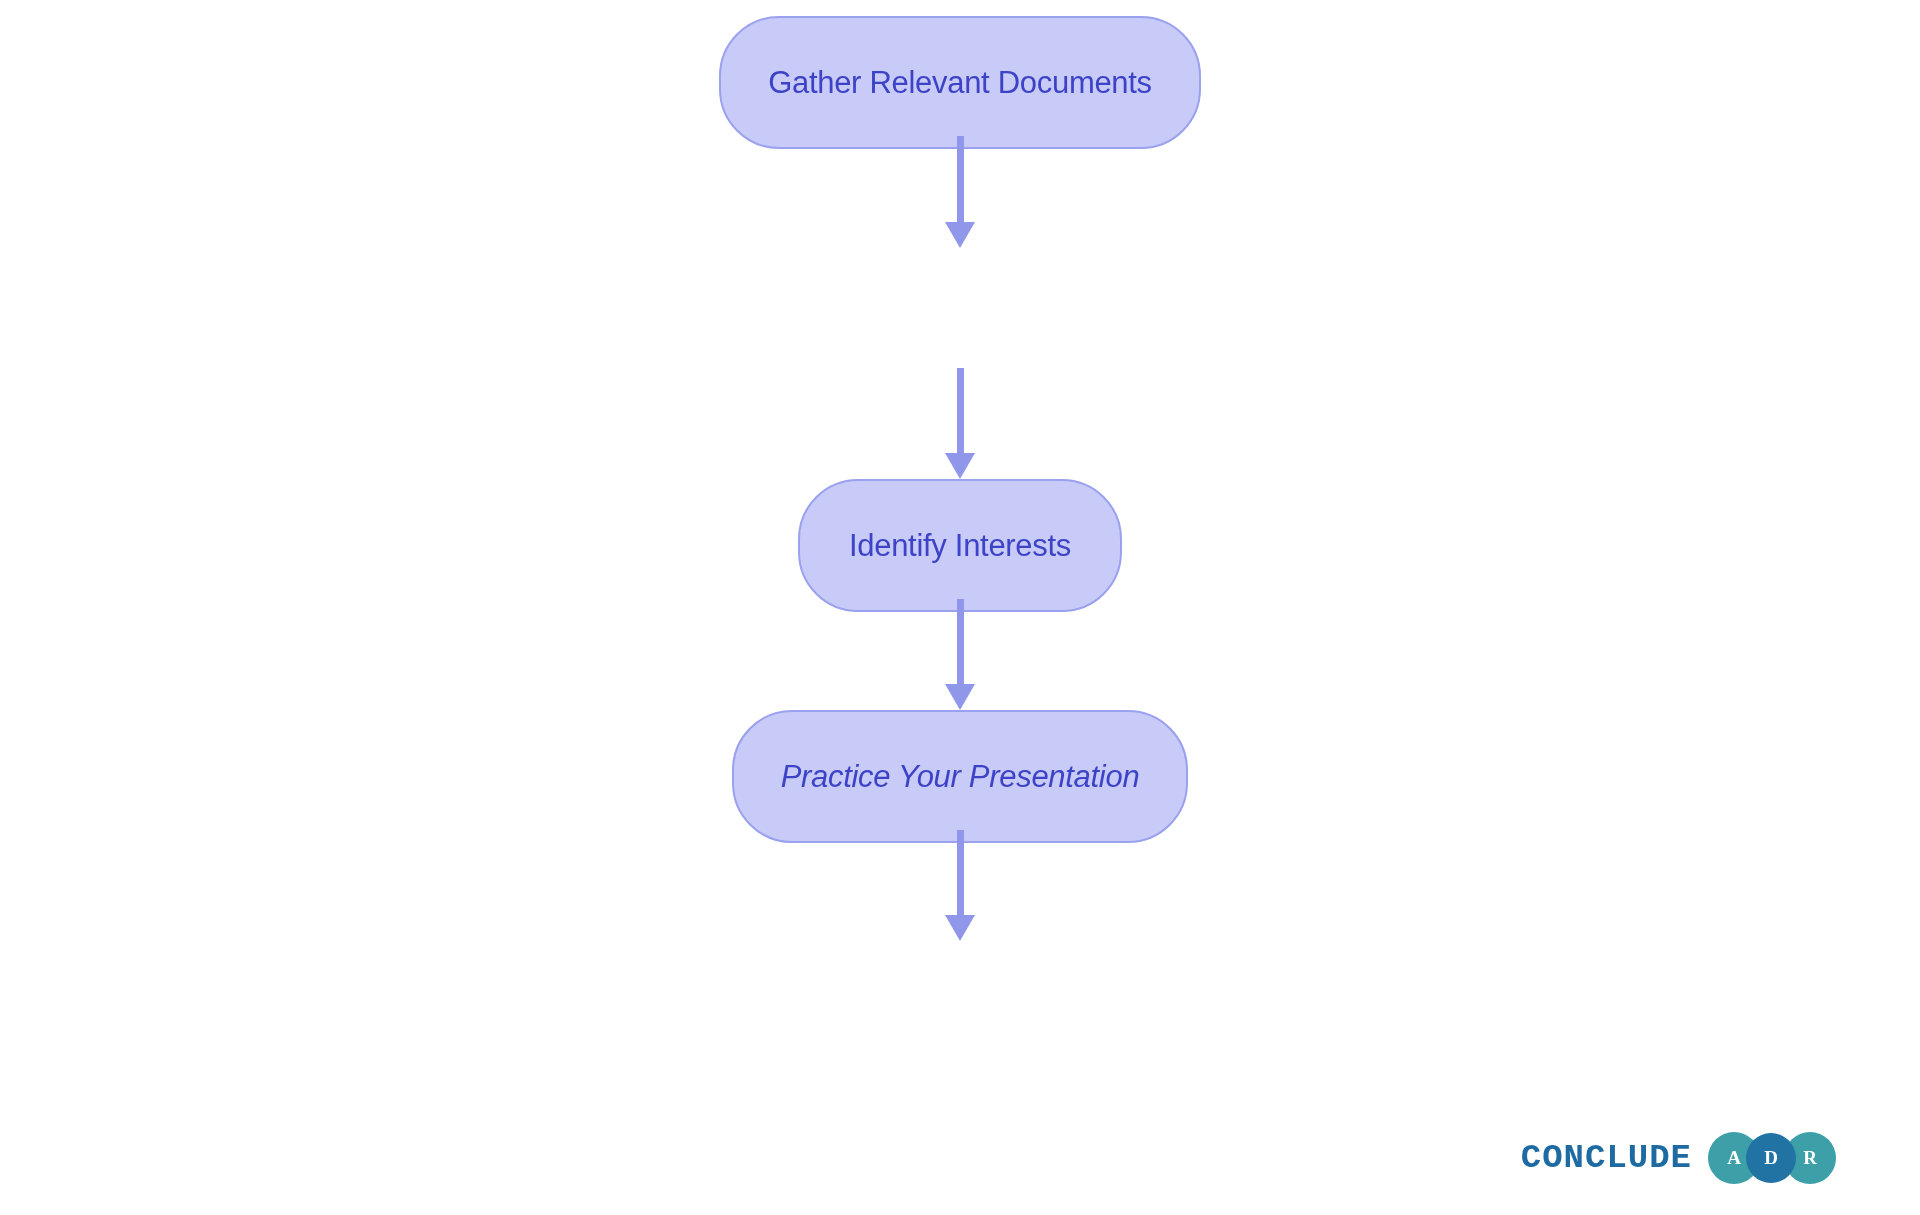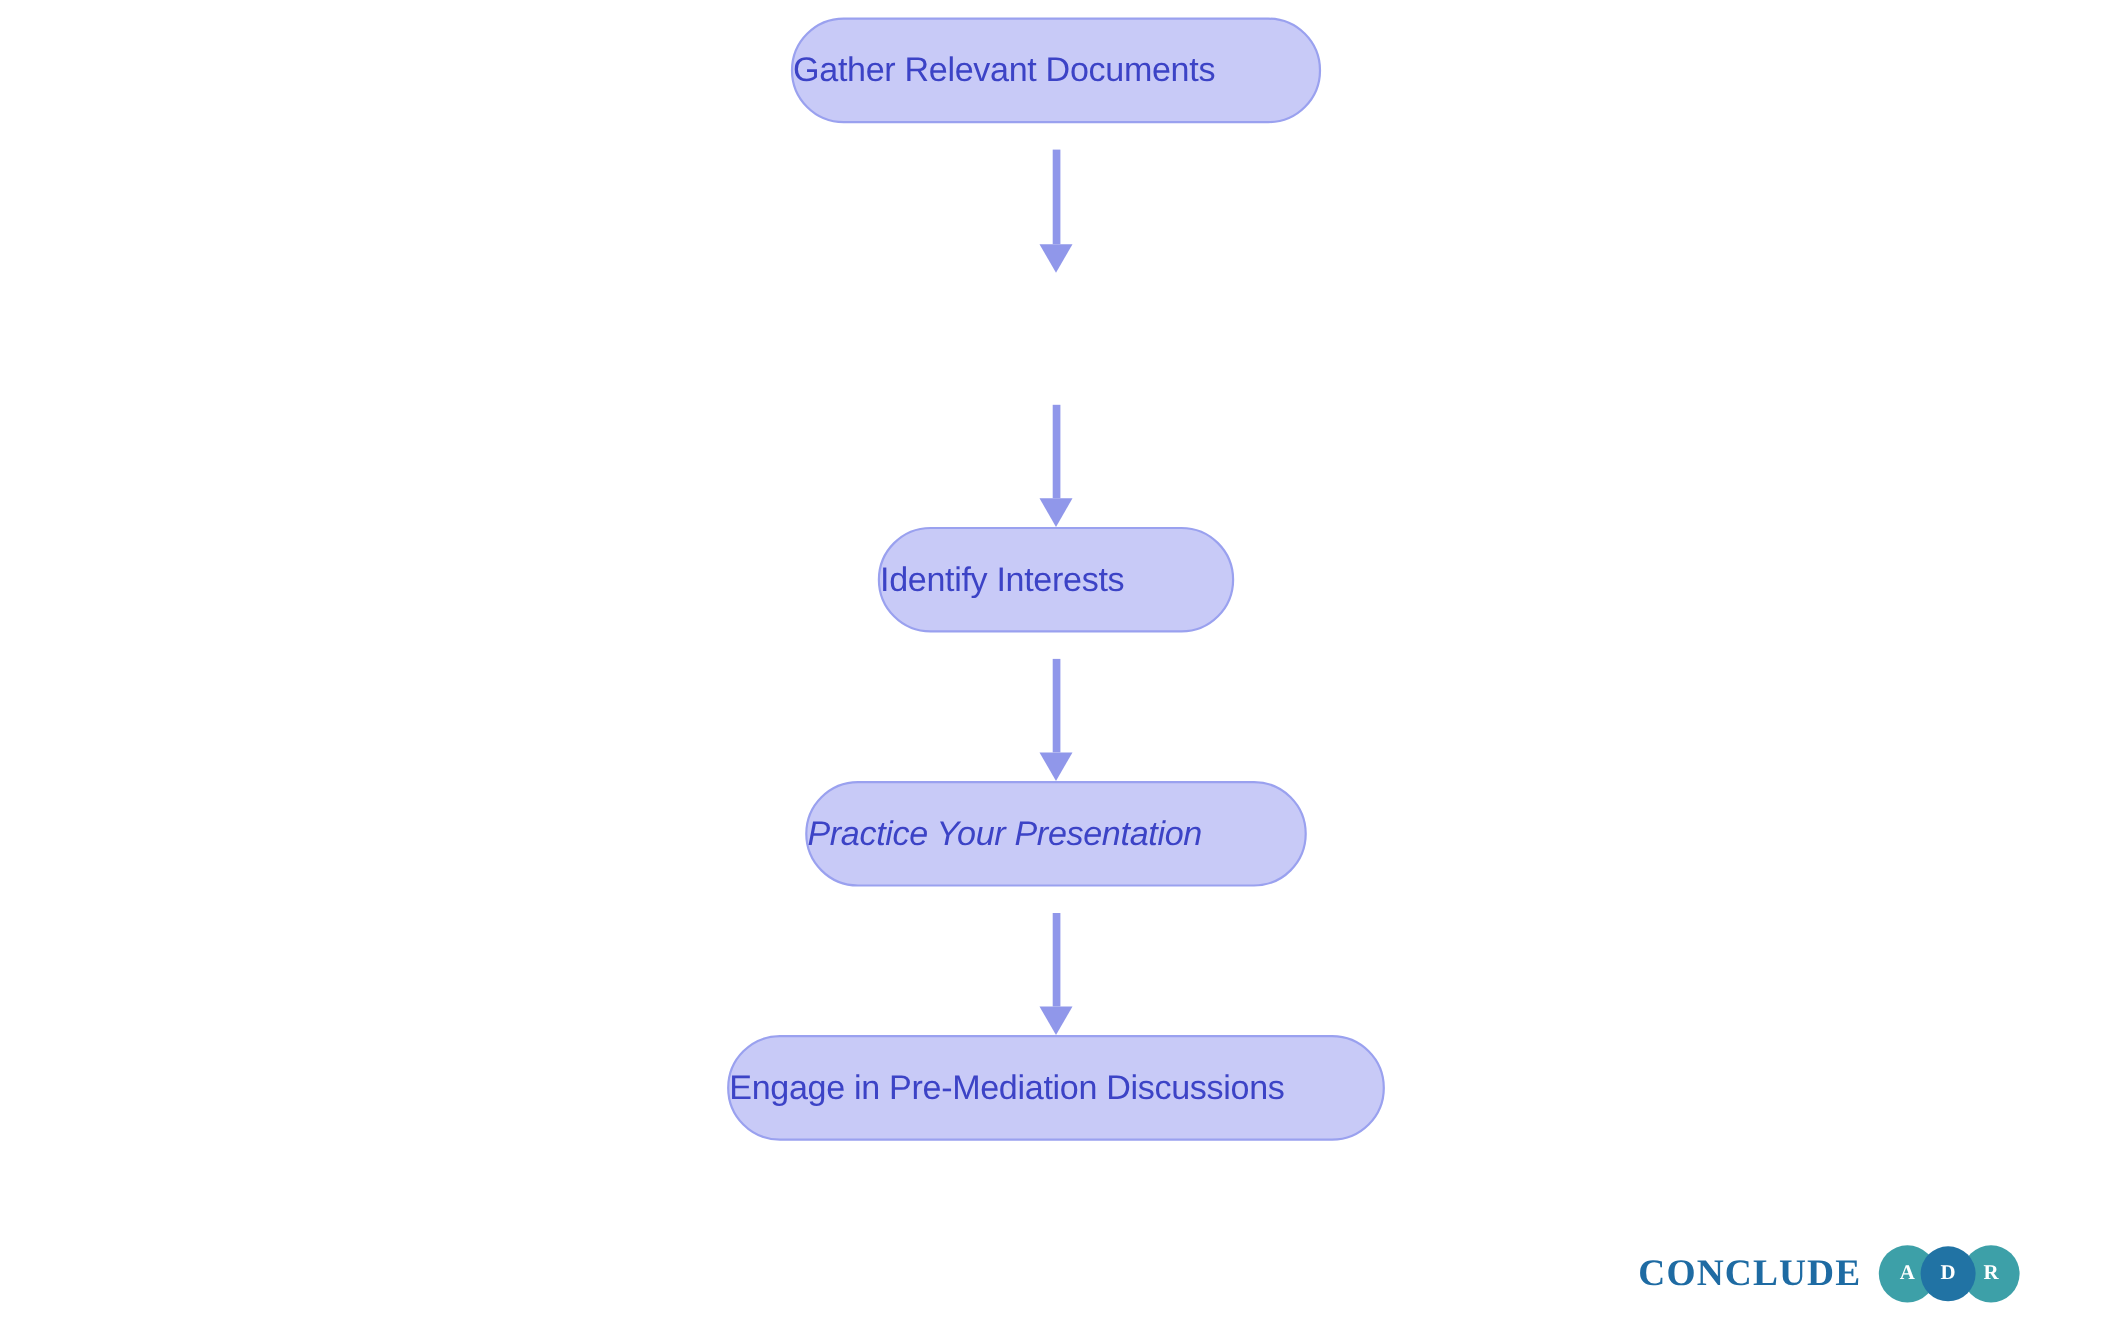--- a/index.html
+++ b/index.html
@@ -12,27 +12,28 @@
     width: 1920px;
     height: 1215px;
     background: var(--background, #ffffff);
     overflow: hidden;
     font-family: "Liberation Sans", sans-serif;
   }
 
   
   .node {
     position: absolute;
-    height: 96px;
+    height: 133px;
     border-radius: 60px;
     background: var(--node-fill, #c8caf7);
     border: 2.5px solid var(--node-border, #9aa1ef);
     box-sizing: border-box;
     display: flex;
     align-items: center;
+    justify-content: center;
   }
   .node span {
     color: var(--node-text, #3c43c6);
     font-size: 31px;
     letter-spacing: -0.3px;
     white-space: nowrap;
   }
   .node-1 { left: 719px; top: 16px;  width: 482px; }
   .node-2 { left: 715px; top: 248px; width: 490px; }
   .node-3 { left: 798px; top: 479px; width: 324px; }
@@ -68,21 +69,21 @@
   
   .logo {
     position: absolute;
     right: 84px;
     top: 1132px;
     height: 52px;
     display: flex;
     align-items: center;
   }
   .wordmark {
-    font-family: Liberation Serif, serif;
+    font-family: Liberation Mono, monospace;
     font-weight: bold;
     font-size: 34px;
     letter-spacing: 1px;
     color: var(--wordmark, #1e6ba3);
     margin-right: 16px;
     line-height: 52px;
     margin-left: 15px;
   }
   .badge {
     border-radius: 50%;
@@ -141,23 +142,20 @@
 
   <div class="node node-4">
     <span>Practice Your Presentation</span>
   </div>
 
   <div class="arrow arrow-4">
     <div class="shaft"></div>
     <div class="head"></div>
   </div>
 
-  <div class="node node-5">
-    <span>Engage in Pre-Mediation Discussions</span>
-  </div>
 
   <div class="logo">
     <span class="wordmark">CONCLUDE</span>
     <span class="badge badge-teal">
       <span>A</span>
     </span>
     <span class="badge badge-blue">
       <span>D</span>
     </span>
     <span class="badge badge-teal">

